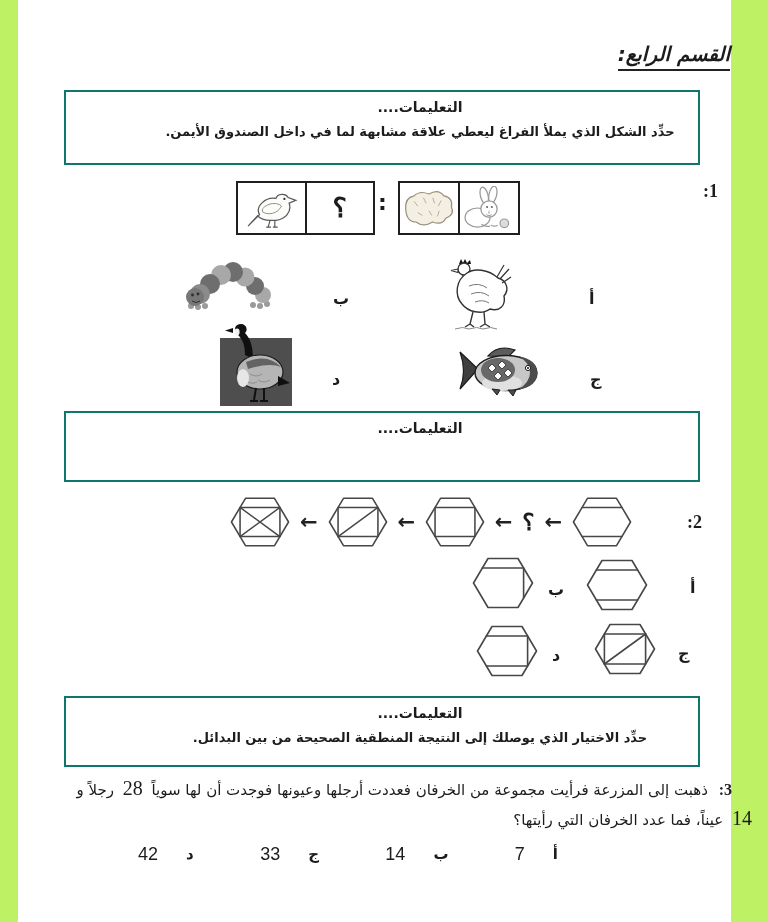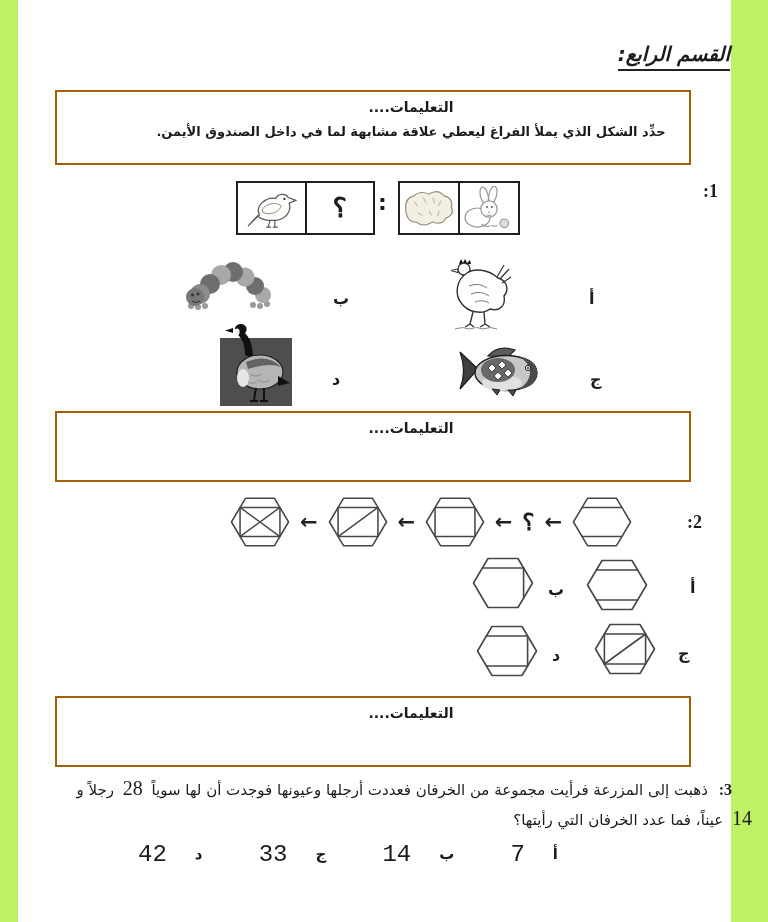--- a/index.html
+++ b/index.html
@@ -1,39 +1,39 @@
 <!DOCTYPE html>
 <html dir="rtl" lang="ar"><head>
 <meta charset="utf-8">
 <style>
   html,body{margin:0;padding:0;}
   body{font-family:"DejaVu Sans",sans-serif;color:#1c1c1c;}
   .screen{position:relative;width:768px;height:922px;background:#bef264;overflow:hidden;direction:rtl;padding-left:12px;}
   .page{position:absolute;left:30px;top:0;width:713px;height:922px;background:#ffffff;}
   .abs{position:absolute;}
   .hdr{font-size:20px;font-weight:bold;font-style:italic;border-bottom:2px solid #222;padding-bottom:3px;white-space:nowrap;}
-  .instr-box{left:67px;width:636px;border:2px solid #a16207;background:#fff;text-align:center;padding:7px 8px 9px 84px;box-sizing:border-box;}
+  .instr-box{left:76px;width:636px;border:2px solid #0f766e;background:#fff;text-align:center;padding:7px 8px 9px 84px;box-sizing:border-box;}
   .instr-title{font-weight:bold;font-size:14px;margin-bottom:9px;}
   .instr-text{font-weight:bold;font-size:13px;}
   .qnum{font-family:"Liberation Serif","DejaVu Serif",serif;font-weight:bold;font-size:18px;white-space:nowrap;}
   .cellbox{border:2px solid #1f1f1f;background:#fff;display:flex;align-items:stretch;}
   .cell{display:flex;align-items:center;justify-content:center;flex:1;}
   .cell + .cell{border-right:2px solid #1f1f1f;}
   .qmark{font-family:"Liberation Serif","DejaVu Serif",serif;font-weight:bold;font-size:27px;line-height:1;}
   .colon{font-weight:bold;font-size:22px;line-height:1;}
   .optletter{font-weight:bold;font-size:16px;}
   .hex{stroke:#474747;stroke-width:1.6;fill:none;stroke-linejoin:round;stroke-linecap:round;}
   .arrow{font-size:21px;font-weight:bold;line-height:1;color:#222;}
   .seq{display:flex;direction:rtl;justify-content:space-between;align-items:center;}
   .goose-box{background:#4e4e4e;}
   .q3text{font-size:15px;white-space:nowrap;text-align:right;direction:rtl;}
   .bignum{font-family:"Liberation Serif","DejaVu Serif",serif;font-size:20px;font-weight:normal;margin:0 4px;}
   .q3opts{display:flex;direction:rtl;justify-content:space-between;align-items:center;}
   .q3pair{display:flex;direction:rtl;align-items:center;gap:28px;}
-  .q3pair .num{font-family:Liberation Mono, monospace;font-size:24px;}
+  .q3pair .num{font-family:Liberation Sans, sans-serif;font-size:18px;}
   .q3pair .optletter{font-size:15px;}
   svg{display:block;}
 </style>
 </head>
 <body>
 
 <div class="screen">
   <div class="page"></div>
 
   <div class="abs hdr" style="top:42px;right:38px;">القسم الرابع:</div>
@@ -224,20 +224,21 @@
       <span class="abs optletter" style="left:76px;top:22px;">د</span>
       <svg width="62" height="54" viewBox="0 0 62 52">
           <polygon class="hex" points="16,1.5 46,1.5 60.5,26 46,50.5 16,50.5 1.5,26"></polygon>
           <path class="hex" d="M10.4 11 L51.6 11 M10.4 41 L51.6 41 M51.6 11 L51.6 41"></path>
         </svg>
     </div>
   </div>
 
   <div class="abs instr-box" style="top:696px;height:71px;">
     <div class="instr-title">التعليمات....</div>
+    <div class="instr-text">حدِّد الاختيار الذي يوصلك إلى النتيجة المنطقية الصحيحة من بين البدائل.</div>
   </div>
 
   <div class="abs q3text" style="top:777px;right:36px;left:28px;">
     <span class="qnum" style="font-size:16px;">3:</span>
     <span style="margin-right:6px;">ذهبت إلى المزرعة فرأيت مجموعة من الخرفان فعددت أرجلها وعيونها فوجدت أن لها سوياً</span>
     <span class="bignum">28</span>
     <span>رجلاً و</span>
   </div>
   <div class="abs q3text" style="top:807px;left:0;width:768px;">
     <span class="bignum">14</span>

